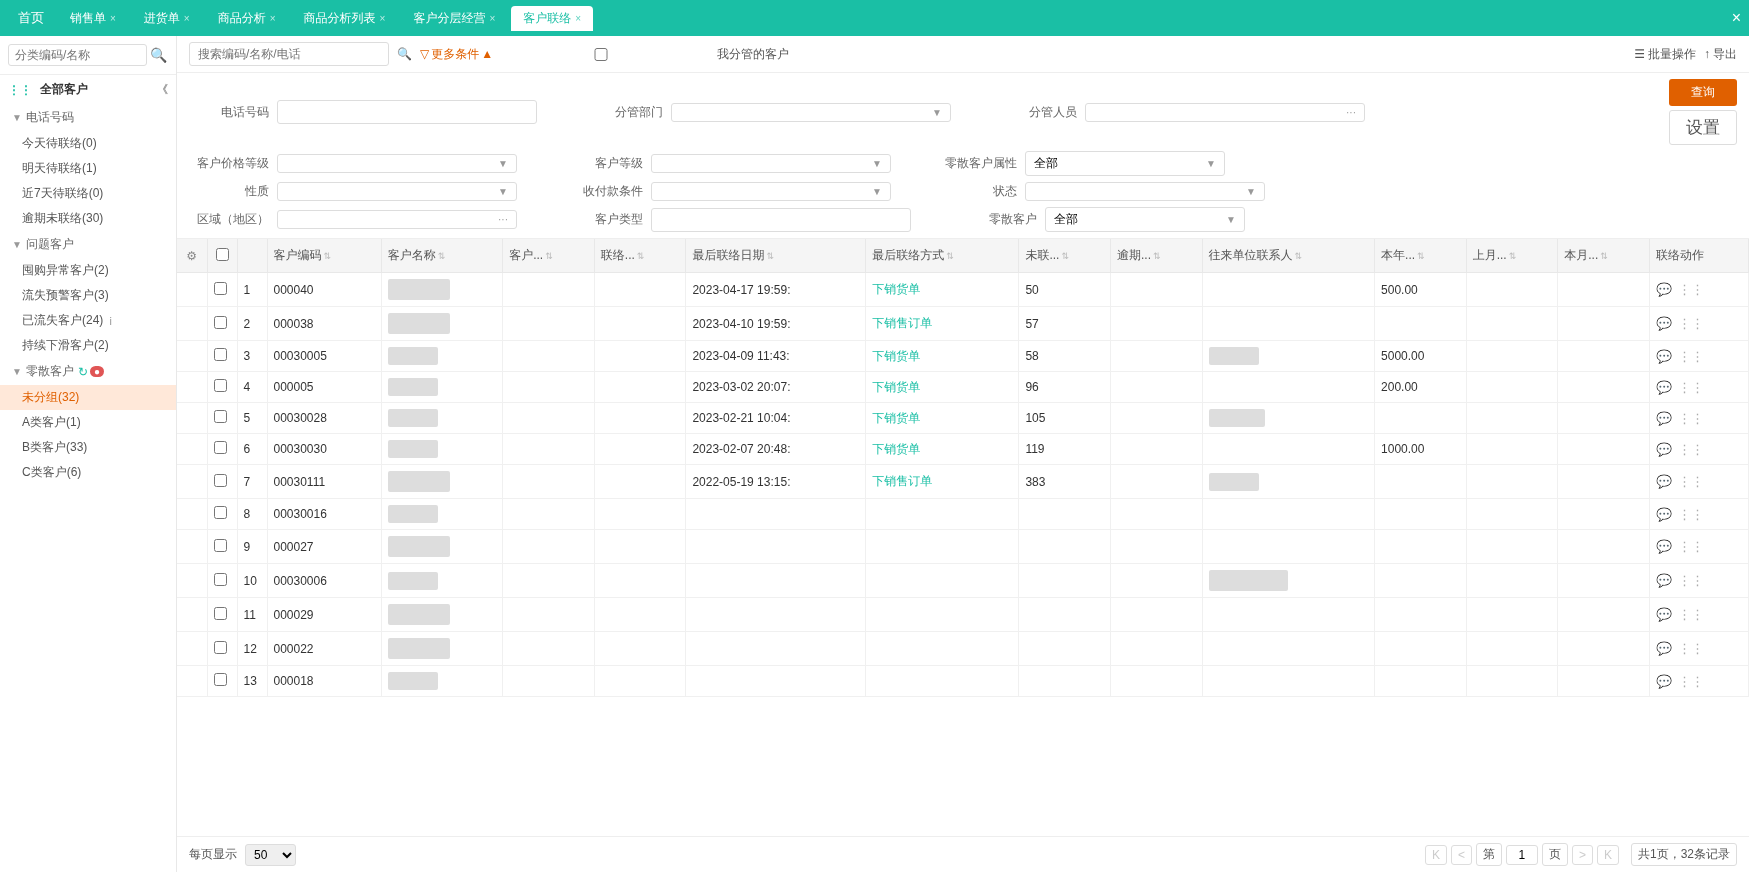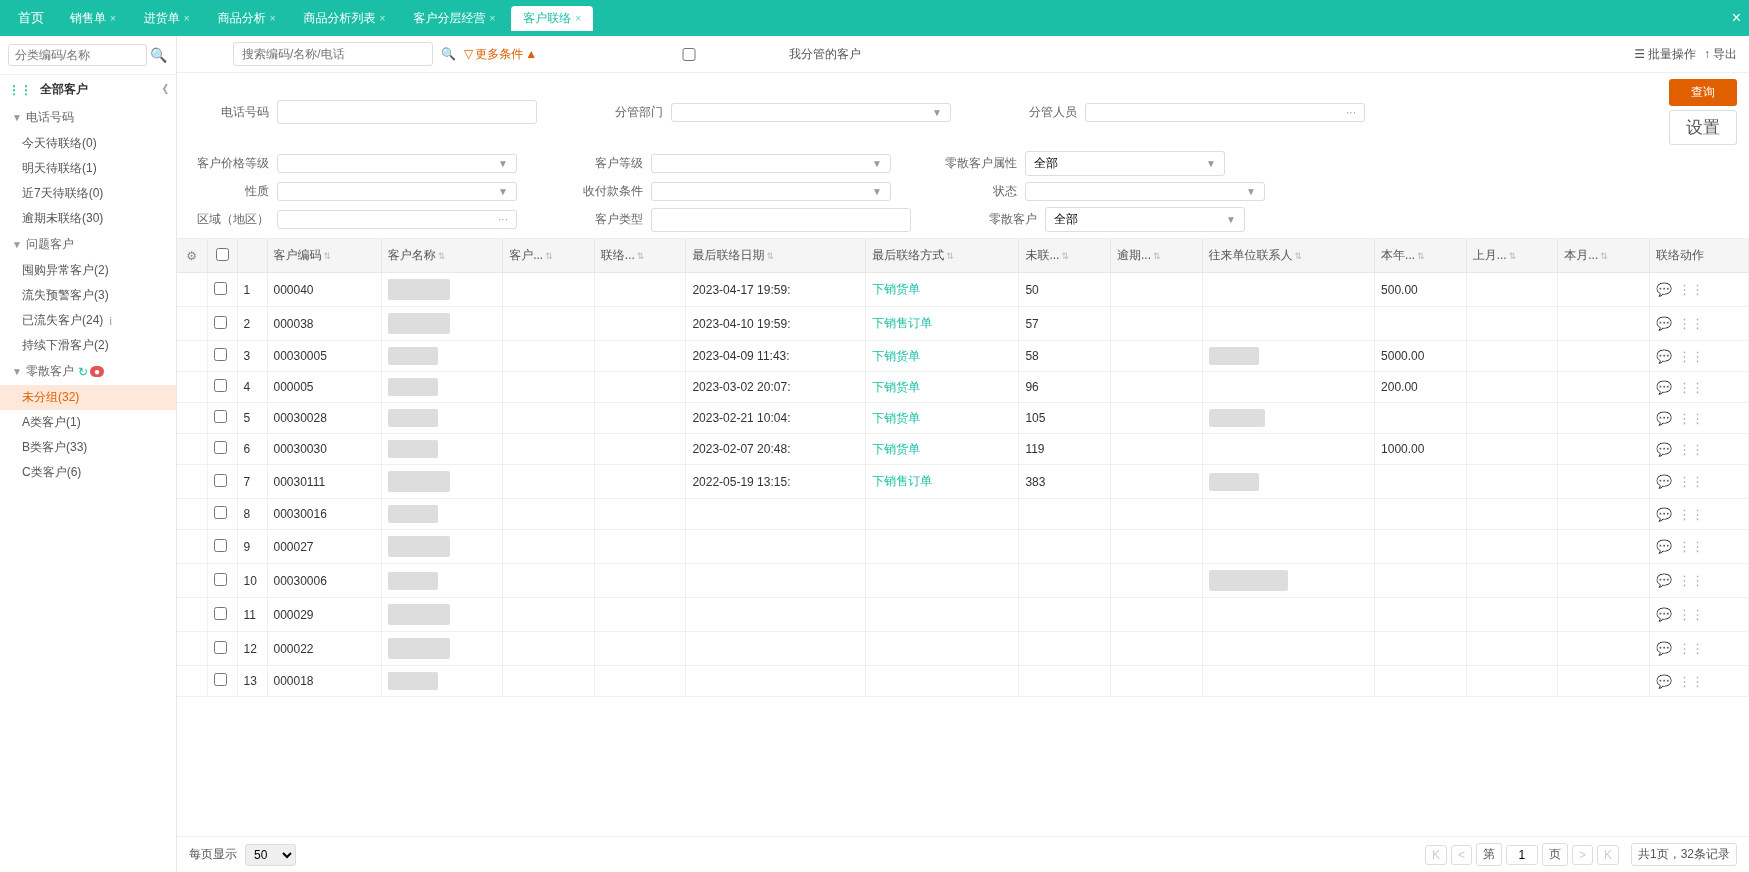--- a/index.html
+++ b/index.html
@@ -77,30 +77,30 @@
     }
 
     
     .filter-bar {
       background: #fff; padding: 6px 12px;
       border-bottom: 1px solid #eee;
       display: flex; align-items: center; gap: 8px;
     }
     .filter-bar input {
       border: 1px solid #ddd; border-radius: 3px; padding: 4px 8px;
-      width: 200px; font-size: 12px; outline: none; margin-left: 44px;
+      width: 200px; font-size: 12px; outline: none;
     }
     .filter-search-icon { color: #1abfa5; cursor: pointer; }
     .filter-more {
       display: flex; align-items: center; gap: 2px;
       color: #e06000; cursor: pointer; font-size: 12px;
     }
     .filter-more .funnel { color: #e06000; }
     .filter-checkbox {
-      display: flex; align-items: center; gap: 0; color: #555;
+      display: flex; align-items: center; gap: 16px; color: #555;
     }
     .filter-actions { margin-left: auto; display: flex; gap: 8px; }
     .filter-actions .btn-action {
       display: flex; align-items: center; gap: 3px;
       color: #555; cursor: pointer; font-size: 12px;
     }
 
     
     .adv-filter {
       background: #fff; padding: 6px 12px; border-bottom: 1px solid #eee;

